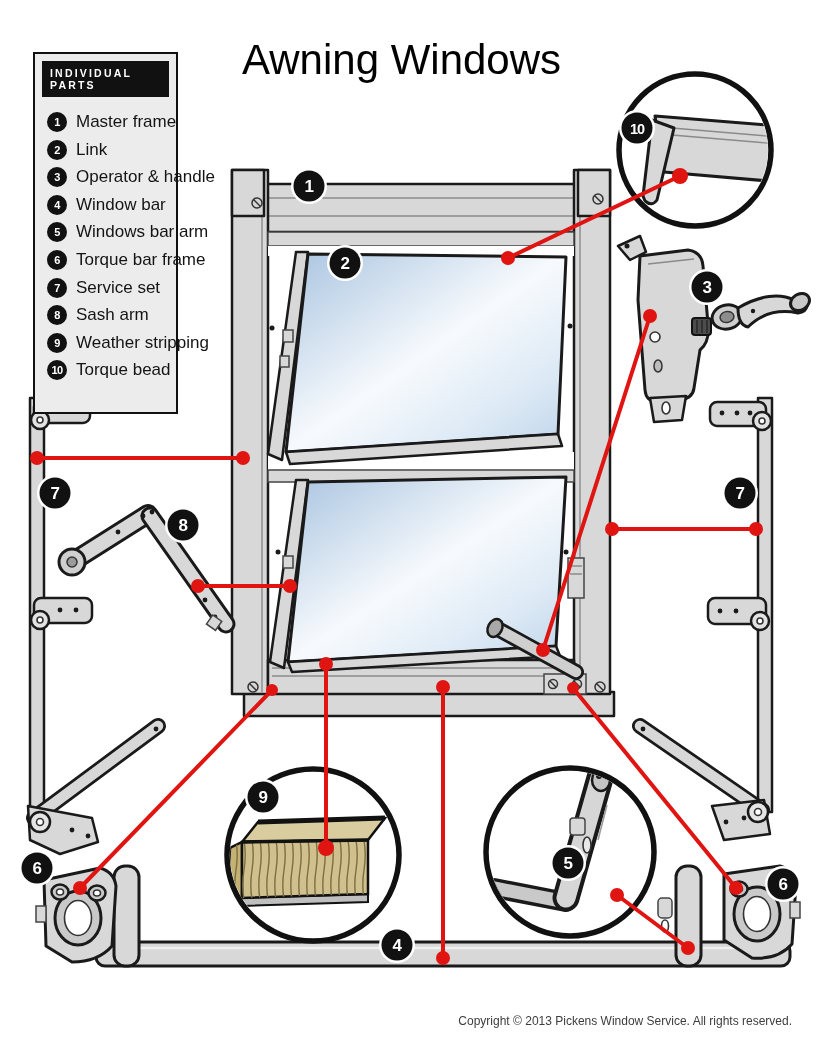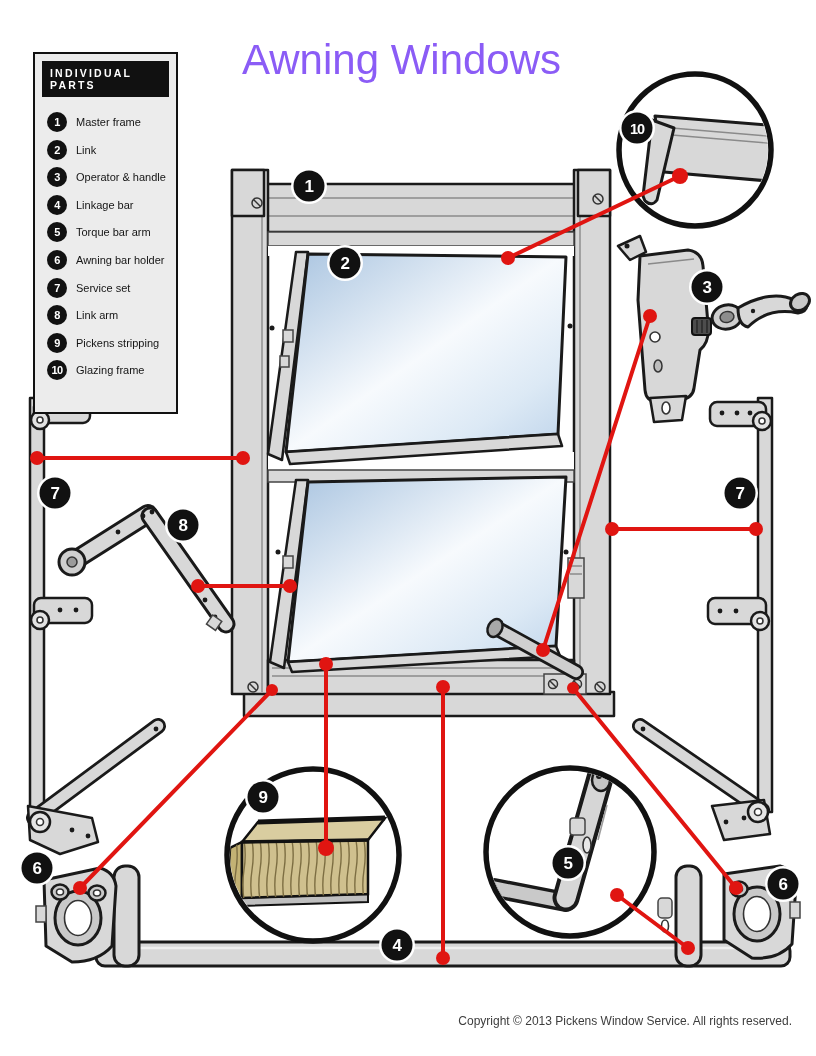--- a/index.html
+++ b/index.html
@@ -14,31 +14,31 @@
   .ph  {fill:#fff;stroke:#333;stroke-width:1.6;}
   .hole{fill:#1a1a1a;}
   .thin{stroke:#8a8a8a;stroke-width:1.4;fill:none;}
   .rl  {stroke:var(--accent-red,#e01511);stroke-width:4;stroke-linecap:round;fill:none;}
   .rd  {fill:var(--accent-red,#e01511);}
   .scr {fill:#d6d6d6;stroke:#333;stroke-width:1.5;}
   .detail-circle{fill:#fff;stroke:#111;stroke-width:5.5;}
 
   
   .page-title{position:absolute;left:242px;top:36px;font-size:42px;font-weight:400;
-              letter-spacing:0px;color:#8b5cf6;margin:0;}
+              letter-spacing:0px;color:#000000;margin:0;}
   .legend{position:absolute;left:33px;top:52px;width:145px;background:var(--legend-bg,#ececec);
           border:2.5px solid #111;box-sizing:border-box;padding-bottom:20px;}
   .legend-header{margin:7px;background:var(--badge-black,#111);color:#fff;font-size:10.5px;
           font-weight:bold;letter-spacing:2.2px;padding:6px 0 6px 8px;}
   .legend-rows{padding:8px 6px 4px 12px;}
   .legend-row{display:flex;align-items:center;margin-bottom:7.6px;height:20px;}
   .lnum{flex:0 0 20px;width:20px;height:20px;border-radius:50%;background:var(--badge-black,#111);
         color:#fff;font-size:11px;font-weight:bold;display:flex;align-items:center;
         justify-content:center;margin-right:9px;letter-spacing:-0.5px;}
-  .llabel{font-size:11px;color:#141414;white-space:nowrap;}
+  .llabel{font-size:17px;color:#141414;white-space:nowrap;}
   .callout{position:absolute;width:31px;height:31px;border-radius:50%;background:var(--badge-black,#111);
         color:#fff;display:flex;align-items:center;justify-content:center;font-weight:bold;
         font-size:17px;box-shadow:0 0 0 2.5px #fff;transform:translate(-50%,-50%);z-index:6;
         letter-spacing:-0.5px;}
   .callout.two-digit{font-size:14.5px;letter-spacing:-1px;}
   .copyright{position:absolute;right:24px;top:1014px;font-size:12px;color:#3d3d3d;text-align:right;}
 </style>
 </head>
 <body>
 
@@ -325,51 +325,51 @@
     <span class="llabel">Link</span>
   </div>
 
   <div class="legend-row">
     <span class="lnum">3</span>
     <span class="llabel">Operator &amp; handle</span>
   </div>
 
   <div class="legend-row">
     <span class="lnum">4</span>
-    <span class="llabel">Linkage bar</span>
+    <span class="llabel">Window bar</span>
   </div>
 
   <div class="legend-row">
     <span class="lnum">5</span>
-    <span class="llabel">Torque bar arm</span>
+    <span class="llabel">Windows bar arm</span>
   </div>
 
   <div class="legend-row">
     <span class="lnum">6</span>
-    <span class="llabel">Awning bar holder</span>
+    <span class="llabel">Torque bar frame</span>
   </div>
 
   <div class="legend-row">
     <span class="lnum">7</span>
     <span class="llabel">Service set</span>
   </div>
 
   <div class="legend-row">
     <span class="lnum">8</span>
-    <span class="llabel">Link arm</span>
+    <span class="llabel">Sash arm</span>
   </div>
 
   <div class="legend-row">
     <span class="lnum">9</span>
-    <span class="llabel">Pickens stripping</span>
+    <span class="llabel">Weather stripping</span>
   </div>
 
   <div class="legend-row">
     <span class="lnum">10</span>
-    <span class="llabel">Glazing frame</span>
+    <span class="llabel">Torque bead</span>
   </div>
 </div>
   </div>
 
   <div>
   <div class="callout" style="left: 309px; top: 186px;">1</div>
 
   <div class="callout" style="left: 345px; top: 263px;">2</div>
 
   <div class="callout" style="left: 707px; top: 287px;">3</div>

